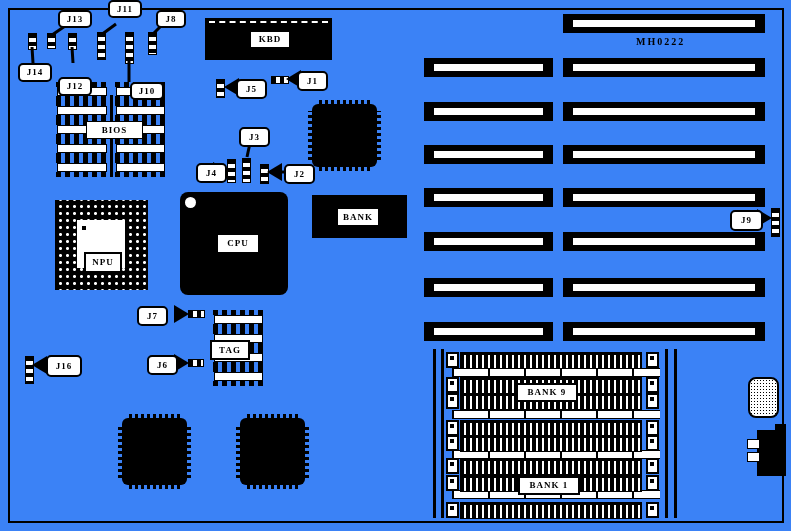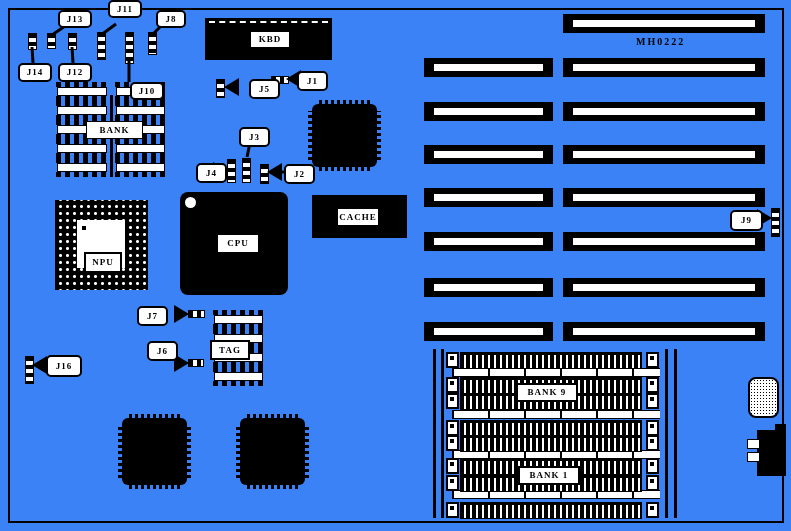--- a/index.html
+++ b/index.html
@@ -84,29 +84,29 @@
       <path d="M174,363 L186,363" marker-end="url(#arr)"></path>
       <path d="M46,365 L35,365" marker-end="url(#arr)"></path>
       <path d="M759,218 L769,218" marker-end="url(#arr)"></path>
     </g>
   </svg>
 
   <div class="abs callout" style="left:58px;top:10px;width:30px;height:14px">J13</div>
   <div class="abs callout" style="left:108px;top:0;width:30px;height:14px">J11</div>
   <div class="abs callout" style="left:156px;top:10px;width:26px;height:14px">J8</div>
   <div class="abs callout" style="left:18px;top:63px;width:30px;height:15px">J14</div>
-  <div class="abs callout" style="left:58px;top:63px;width:30px;height:15px">J12</div>
+  <div class="abs callout" style="left:58px;top:77px;width:30px;height:15px">J12</div>
   <div class="abs callout" style="left:130px;top:82px;width:30px;height:14px">J10</div>
-  <div class="abs callout" style="left:249px;top:79px;width:27px;height:16px">J5</div>
+  <div class="abs callout" style="left:236px;top:79px;width:27px;height:16px">J5</div>
   <div class="abs callout" style="left:297px;top:71px;width:27px;height:16px">J1</div>
   <div class="abs callout" style="left:239px;top:127px;width:27px;height:16px">J3</div>
   <div class="abs callout" style="left:196px;top:163px;width:27px;height:16px">J4</div>
   <div class="abs callout" style="left:284px;top:164px;width:27px;height:16px">J2</div>
   <div class="abs callout" style="left:137px;top:306px;width:27px;height:16px">J7</div>
-  <div class="abs callout" style="left:147px;top:341px;width:27px;height:16px">J6</div>
+  <div class="abs callout" style="left:147px;top:355px;width:27px;height:16px">J6</div>
   <div class="abs callout" style="left:46px;top:355px;width:32px;height:18px">J16</div>
   <div class="abs callout" style="left:730px;top:210px;width:29px;height:17px">J9</div>
 
   <div class="abs jv" style="left:28px;top:33px;height:15px"></div>
   <div class="abs jv" style="left:47px;top:33px;height:14px"></div>
   <div class="abs jv" style="left:68px;top:33px;height:15px"></div>
   <div class="abs jv" style="left:97px;top:32px;height:26px"></div>
   <div class="abs jv" style="left:125px;top:32px;height:30px"></div>
   <div class="abs jv" style="left:148px;top:32px;height:21px"></div>
   <div class="abs jv" style="left:216px;top:79px;height:17px"></div>
@@ -172,31 +172,31 @@
         <div class="dbody"></div>
         <div class="pins"></div>
       </div>
       <div class="dip">
         <div class="pins"></div>
         <div class="dbody"></div>
         <div class="pins"></div>
       </div>
     </div>
   <div class="abs" style="left:110px;top:95px;width:3px;height:82px;background:#000;z-index:1"></div>
-  <div class="abs lbl" style="left:86px;top:121px;width:55px;height:16px">BANK</div>
+  <div class="abs lbl" style="left:86px;top:121px;width:55px;height:16px">BIOS</div>
 
   <div class="abs qfp" style="left:312px;top:104px;width:65px;height:63px">
     <div class="pt"></div>
       <div class="pb"></div>
       <div class="pl"></div>
       <div class="pr"></div>
   </div>
 
   <div class="abs" style="left:312px;top:195px;width:95px;height:43px;background:#000;z-index:2"></div>
-  <div class="abs lbl" style="left:337px;top:208px;width:40px;height:16px">CACHE</div>
+  <div class="abs lbl" style="left:337px;top:208px;width:40px;height:16px">BANK</div>
 
   <div class="abs pga" style="left:55px;top:200px;width:93px;height:90px;z-index:2">
     <div style="position:absolute;left:22px;top:20px;width:48px;height:48px;background:#fff">
       <div style="position:absolute;left:5px;top:6px;width:4px;height:4px;background:#000"></div>
     </div>
   </div>
   <div class="abs lbl" style="left:84px;top:252px;width:34px;height:17px;border-width:2px">NPU</div>
 
   <div class="abs" style="left:180px;top:192px;width:108px;height:103px;background:#000;border-radius:8px;z-index:2">
     <div style="position:absolute;left:5px;top:5px;width:11px;height:11px;background:#fff;border-radius:50%"></div>
@@ -316,21 +316,21 @@
     <div class="abs latch" style="left:646px;top:458px"></div>
   <div class="abs latch" style="left:446px;top:475px"></div>
     <div class="abs comb" style="left:460px;top:475px;width:182px"></div>
     <div class="abs latch" style="left:646px;top:475px"></div>
   <div class="abs spacers" style="left:452px;top:490px;width:208px"></div>
   <div class="abs latch" style="left:446px;top:502px"></div>
     <div class="abs comb" style="left:460px;top:502px;width:182px"></div>
     <div class="abs latch" style="left:646px;top:502px"></div>
 
   <div class="abs lbl" style="left:516px;top:383px;width:58px;height:15px;border-width:2px">BANK 9</div>
-  <div class="abs lbl" style="left:518px;top:466px;width:58px;height:15px;border-width:2px">BANK 1</div>
+  <div class="abs lbl" style="left:518px;top:476px;width:58px;height:15px;border-width:2px">BANK 1</div>
 
   <div class="abs battery" style="left:748px;top:377px;width:27px;height:37px"></div>
   <div class="abs" style="left:757px;top:430px;width:29px;height:46px;background:#000;z-index:2"></div>
   <div class="abs" style="left:775px;top:424px;width:11px;height:8px;background:#000;z-index:2"></div>
   <div class="abs" style="left:775px;top:462px;width:11px;height:14px;background:#000;z-index:2"></div>
   <div class="abs" style="left:747px;top:439px;width:11px;height:8px;background:#fff;border:1px solid #000;z-index:3"></div>
   <div class="abs" style="left:747px;top:452px;width:11px;height:8px;background:#fff;border:1px solid #000;z-index:3"></div>
 </div>
 
 </body></html>

